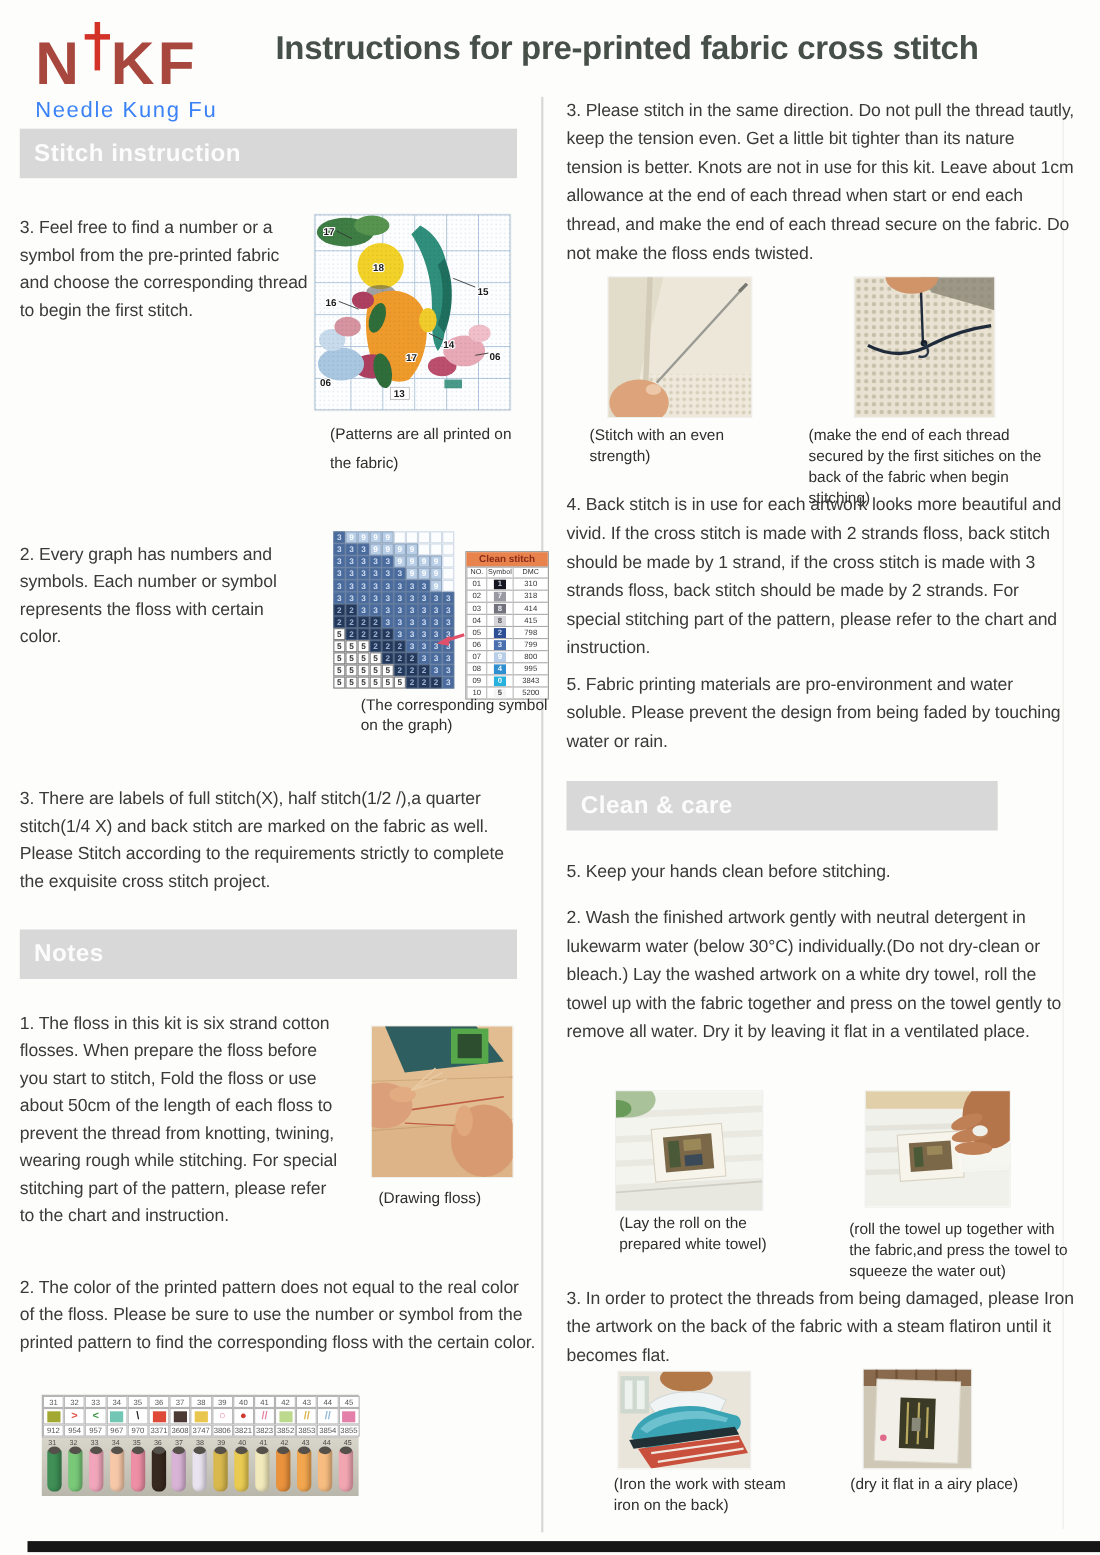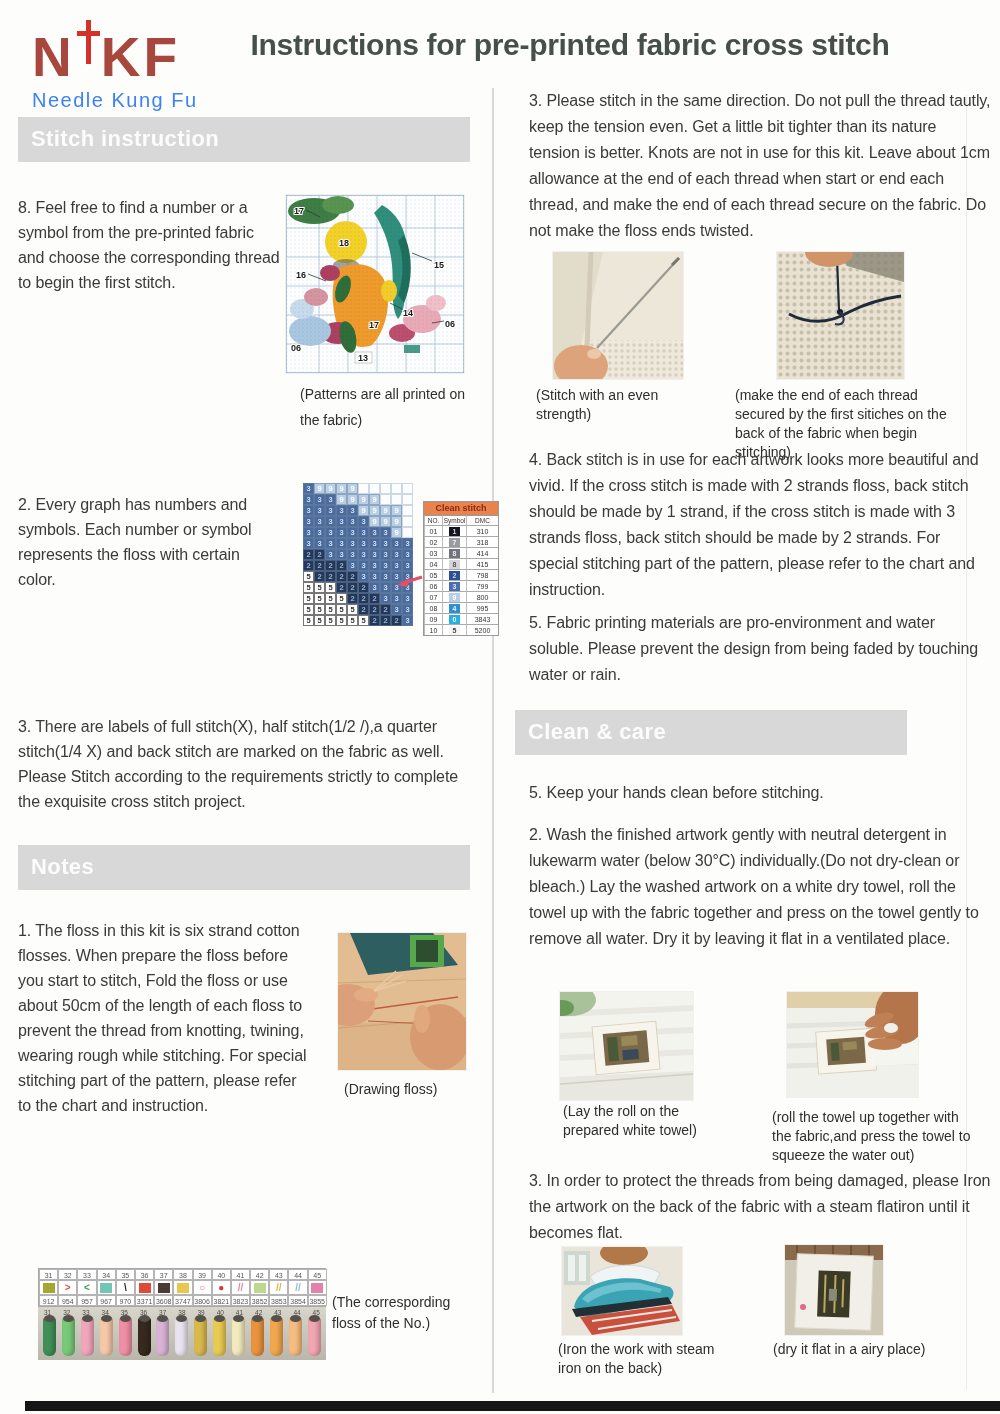--- a/index.html
+++ b/index.html
@@ -1,19 +1,19 @@
 <!DOCTYPE html>
 <html><head>
 <meta charset="utf-8">
 <style>
   html,body{margin:0;padding:0;background:#ffffff;}
   #page{position:relative;width:1000px;height:1414px;background:#fdfdfb;font-family:"Liberation Sans",sans-serif;overflow:hidden;}
   .abs{position:absolute;}
   .para{font-size:16px;line-height:25px;color:#3a3a3a;letter-spacing:-0.1px;}
-  .para-r{line-height:26px;margin-left:14px;}
+  .para-r{line-height:26px;}
   .cap{font-size:14px;line-height:19px;color:#2e2e2e;}
   .secbar{background:#d8d8d8;color:#fcfcfc;font-size:22px;font-weight:bold;letter-spacing:0.4px;padding:9px 0 10px 13px;box-sizing:border-box;}
   .photo{position:absolute;box-shadow:0 0 0 1px rgba(0,0,0,0.05);}
   .photo svg{display:block;}
 
   
   .logo-row{display:flex;align-items:flex-start;}
   .logo-letter{font-size:55px;font-weight:bold;color:#a8473d;letter-spacing:3px;line-height:1;}
   .logo-sub{font-size:20px;color:#3b82f6;letter-spacing:1.5px;margin-top:4px;}
   .page-title{font-size:30px;font-weight:bold;color:#474f49;letter-spacing:-0.3px;text-align:center;}
@@ -68,21 +68,21 @@
     </div>
     <div class="logo-sub">Needle Kung Fu</div>
   </div>
   <div class="abs page-title" style="left:240px;top:28px;width:660px;">Instructions for pre-printed fabric cross stitch</div>
 
   <div class="abs divider" style="left:492px;top:88px;width:2px;height:1305px;"></div>
   <div class="abs" style="left:966px;top:95px;width:1px;height:1295px;background:#ebebe7;"></div>
 
   <div class="abs secbar" style="left:18px;top:117px;width:452px;height:45px;">Stitch instruction</div>
 
-  <div class="abs para" style="left:18px;top:195px;width:266px;">8. Feel free to find a number or a symbol from the pre-printed fabric and choose the corresponding thread to begin the first stitch.</div>
+  <div class="abs para" style="left:18px;top:195px;width:266px;">3. Feel free to find a number or a symbol from the pre-printed fabric and choose the corresponding thread to begin the first stitch.</div>
 
   <svg class="abs photo" style="left:286px;top:195px;" width="178" height="178" viewBox="0 0 178 178">
     <defs>
       <pattern id="stip" width="4" height="4" patternUnits="userSpaceOnUse">
           <circle cx="1" cy="1" r="0.7" fill="#000"></circle>
         </pattern>
     </defs>
     <rect width="178" height="178" fill="#fdfeff" stroke="#9ab6d4" stroke-width="1.5"></rect>
     <g stroke="#a8c2dc" stroke-width="0.8">
       <line x1="33" y1="0" x2="33" y2="178"></line>
@@ -331,20 +331,21 @@
             <div class="fs-cell"><span class="fs-sym" style="background: rgb(245, 245, 245); color: rgb(68, 68, 68);">5</span></div>
             <div class="fs-cell">5200</div>
           </div>
         </div>
     </div>
     <svg class="abs" style="left:0;top:0;pointer-events:none;" width="198" height="146">
       <line x1="119" y1="94" x2="100" y2="100" stroke="#e0506a" stroke-width="3"></line>
       <polygon points="94,102 106,95 105,104" fill="#e0506a"></polygon>
     </svg>
   </div>
+  <div class="abs cap" style="left:328px;top:631px;width:180px;">(The corresponding symbol on the graph)</div>
 
   <div class="abs para" style="left:18px;top:714px;width:462px;">3. There are labels of full stitch(X), half stitch(1/2 /),a quarter stitch(1/4 X) and back stitch are marked on the fabric as well. Please Stitch according to the requirements strictly to complete the exquisite cross stitch project.</div>
 
   <div class="abs secbar" style="left:18px;top:845px;width:452px;height:45px;">Notes</div>
 
   <div class="abs para" style="left:18px;top:918px;width:294px;">1. The floss in this kit is six strand cotton flosses. When prepare the floss before you start to stitch, Fold the floss or use about 50cm of the length of each floss to prevent the thread from knotting, twining, wearing rough while stitching. For special stitching part of the pattern, please refer to the chart and instruction.</div>
 
   <div class="photo" style="left:338px;top:933px;width:128px;height:137px;">
     <svg width="128" height="137" viewBox="0 0 128 137">
       <rect width="128" height="137" fill="#e2bd92"></rect>
@@ -362,20 +363,21 @@
           <line x1="36" y1="58" x2="58" y2="38"></line>
           <line x1="36" y1="58" x2="64" y2="42"></line>
           <line x1="36" y1="58" x2="68" y2="48"></line>
         </g>
       <ellipse cx="102" cy="104" rx="30" ry="33" fill="#d89a70"></ellipse>
       <ellipse cx="84" cy="86" rx="8" ry="14" fill="#e0a87c"></ellipse>
     </svg>
   </div>
   <div class="abs cap" style="left:344px;top:1080px;width:130px;">(Drawing floss)</div>
 
+  <div class="abs para" style="left:18px;top:1158px;width:470px;">2. The color of the printed pattern does not equal to the real color of the floss. Please be sure to use the number or symbol from the printed pattern to find the corresponding floss with the certain color.</div>
 
   <div class="abs" style="left:38px;top:1268px;width:288px;">
     <div id="floss-table">
         <div class="fcell fnum">31</div>
         <div class="fcell fnum">32</div>
         <div class="fcell fnum">33</div>
         <div class="fcell fnum">34</div>
         <div class="fcell fnum">35</div>
         <div class="fcell fnum">36</div>
         <div class="fcell fnum">37</div>
@@ -508,21 +510,20 @@
           </div>
           <div class="skein" style="background: rgb(246, 188, 128);">
             <div class="knot"></div>
           </div>
           <div class="skein" style="background: rgb(242, 166, 178);">
             <div class="knot"></div>
           </div>
         </div>
     </div>
   </div>
-  <div class="abs cap" style="left:332px;top:1292px;width:145px;line-height:21px;">(The correspording floss of the No.)</div>
 
   <div class="abs para para-r" style="left:515px;top:88px;width:462px;">3. Please stitch in the same direction. Do not pull the thread tautly, keep the tension even. Get a little bit tighter than its nature tension is better. Knots are not in use for this kit. Leave about 1cm allowance at the end of each thread when start or end each thread, and make the end of each thread secure on the fabric. Do not make the floss ends twisted.</div>
 
   <div class="photo" style="left:553px;top:252px;width:130px;height:127px;">
     <svg width="130" height="127" viewBox="0 0 130 127">
       <defs>
           <pattern id="m1" width="6" height="6" patternUnits="userSpaceOnUse">
             <rect width="6" height="6" fill="#efe9dc"></rect>
             <circle cx="3" cy="3" r="1.7" fill="#d6cfbc"></circle>
           </pattern>

